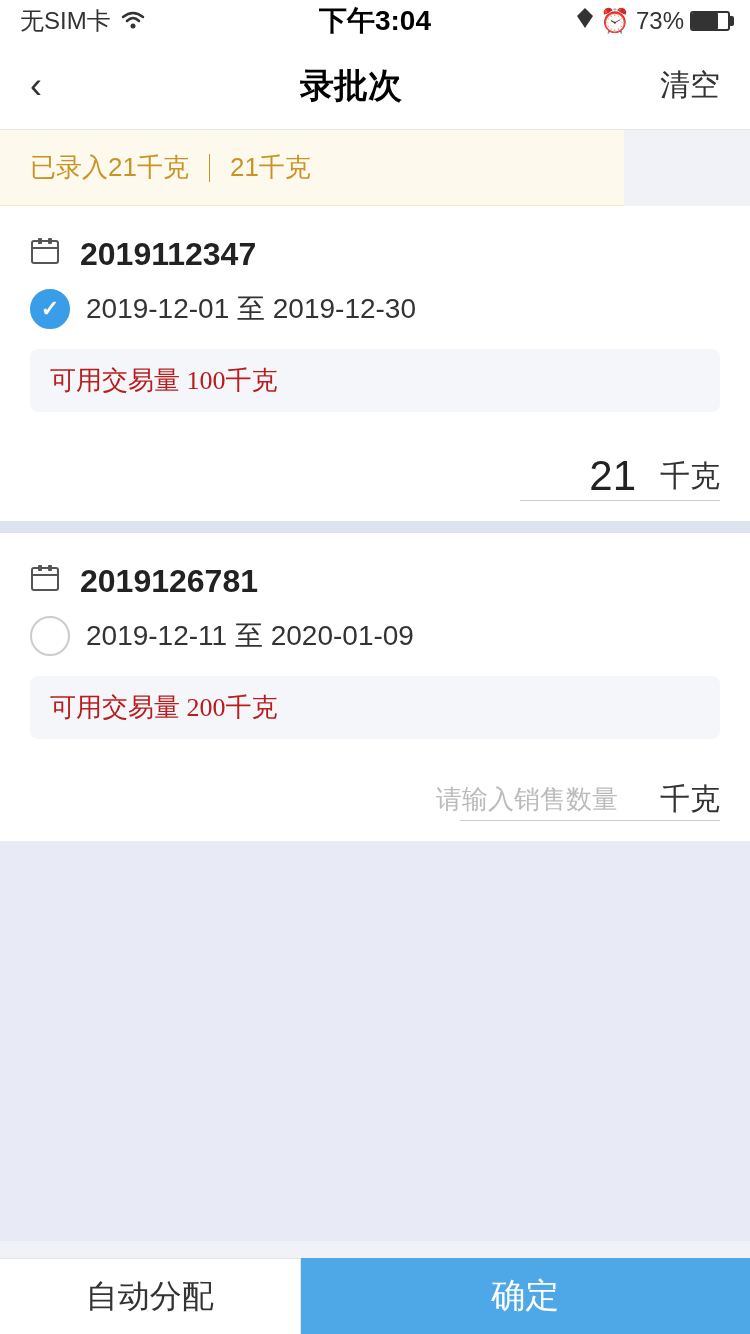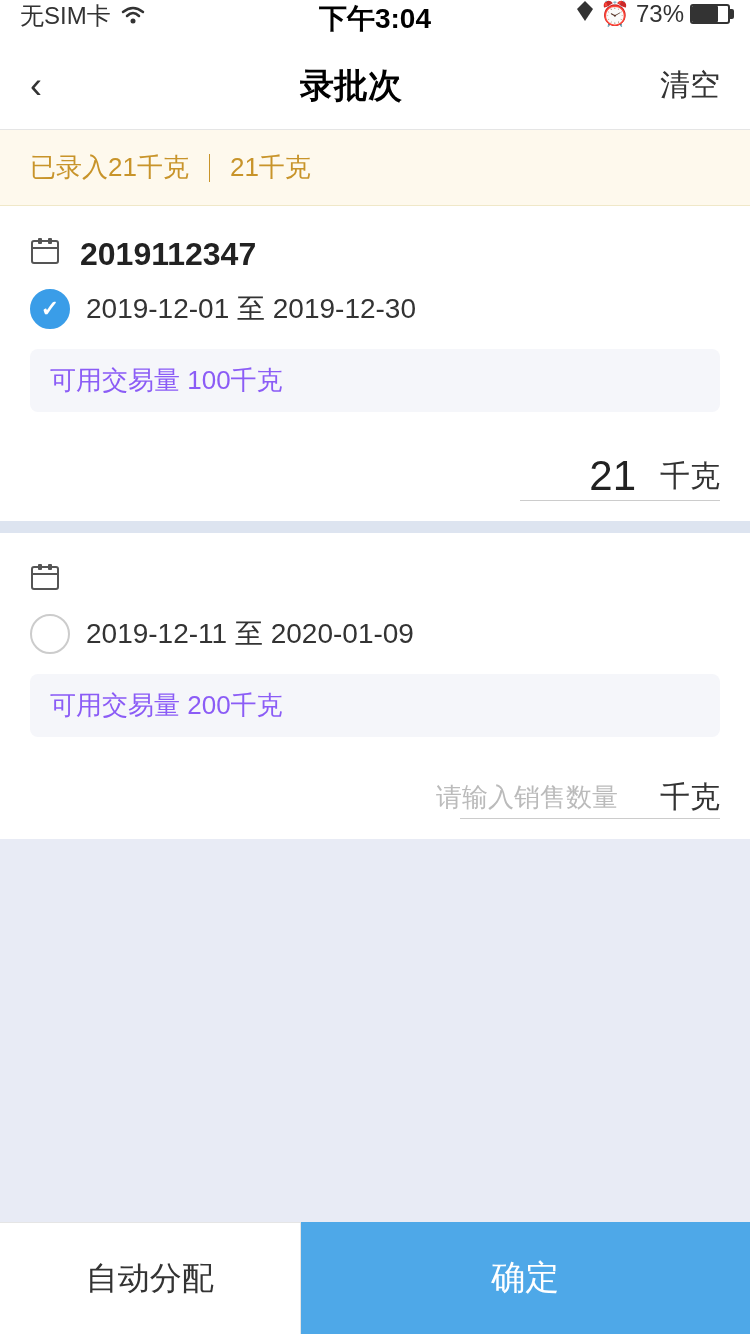--- a/index.html
+++ b/index.html
@@ -12,21 +12,21 @@
       position: relative;
       overflow-x: hidden;
     }
 
     
     .status-bar {
       width: 750px;
       height: 42px;
       background: #fff;
       display: flex;
-      align-items: flex-start;
+      align-items: center;
       justify-content: space-between;
       padding: 0 20px;
       font-size: 26px;
     }
     .status-left {
       display: flex;
       align-items: center;
       gap: 8px;
       font-size: 24px;
       color: #333;
@@ -94,21 +94,21 @@
       color: #000;
     }
     .nav-clear {
       font-size: 30px;
       color: #333;
       cursor: pointer;
     }
 
     
     .summary-bar {
-      width: 750px;
+      width: 624px;
       background: #fef9ed;
       padding: 20px 30px;
       display: flex;
       align-items: center;
       gap: 20px;
       border-bottom: 1px solid #f0e8c8;
     }
     .summary-text {
       font-size: 26px;
       color: #c8942a;
@@ -175,40 +175,41 @@
       color: #333;
     }
     .batch-avail-box {
       background: #f5f6fa;
       border-radius: 8px;
       padding: 14px 20px;
       margin-bottom: 0;
     }
     .batch-avail-text {
       font-size: 26px;
-      color: #8b5cf6;
+      color: #b91c1c;
+      font-family: Liberation Serif, serif;
     }
 
     
     .batch-section {
       background: #fff;
       margin-top: 0;
     }
 
     
     .bottom-empty {
       background: #e8ebf5;
       flex: 1;
       min-height: 400px;
     }
 
     
     .bottom-bar {
       width: 750px;
-      height: 112px;
+      height: 76px;
       position: fixed;
       bottom: 0;
       left: 0;
       display: flex;
       background: #fdba74;
     }
     .btn-auto {
       flex: 1;
       background: #fff;
       border: none;
@@ -370,20 +371,21 @@
     <div class="batch-item" style="padding-bottom:20px;">
       <div class="batch-header">
         <span class="batch-icon">
           <svg width="30" height="28" viewBox="0 0 30 28" fill="none">
             <rect x="2" y="4" width="26" height="22" rx="2" stroke="#555" stroke-width="2"></rect>
             <rect x="8" y="1" width="4" height="6" rx="1" fill="#555"></rect>
             <rect x="18" y="1" width="4" height="6" rx="1" fill="#555"></rect>
             <line x1="2" y1="11" x2="28" y2="11" stroke="#555" stroke-width="2"></line>
           </svg>
         </span>
+        <span class="batch-number">2019126781</span>
       </div>
       <div class="batch-date-row">
         <div class="radio-circle"></div>
         <span class="batch-date">2019-12-11 至 2020-01-09</span>
       </div>
       <div class="batch-avail-box">
         <span class="batch-avail-text">可用交易量 200千克</span>
       </div>
     </div>
 

